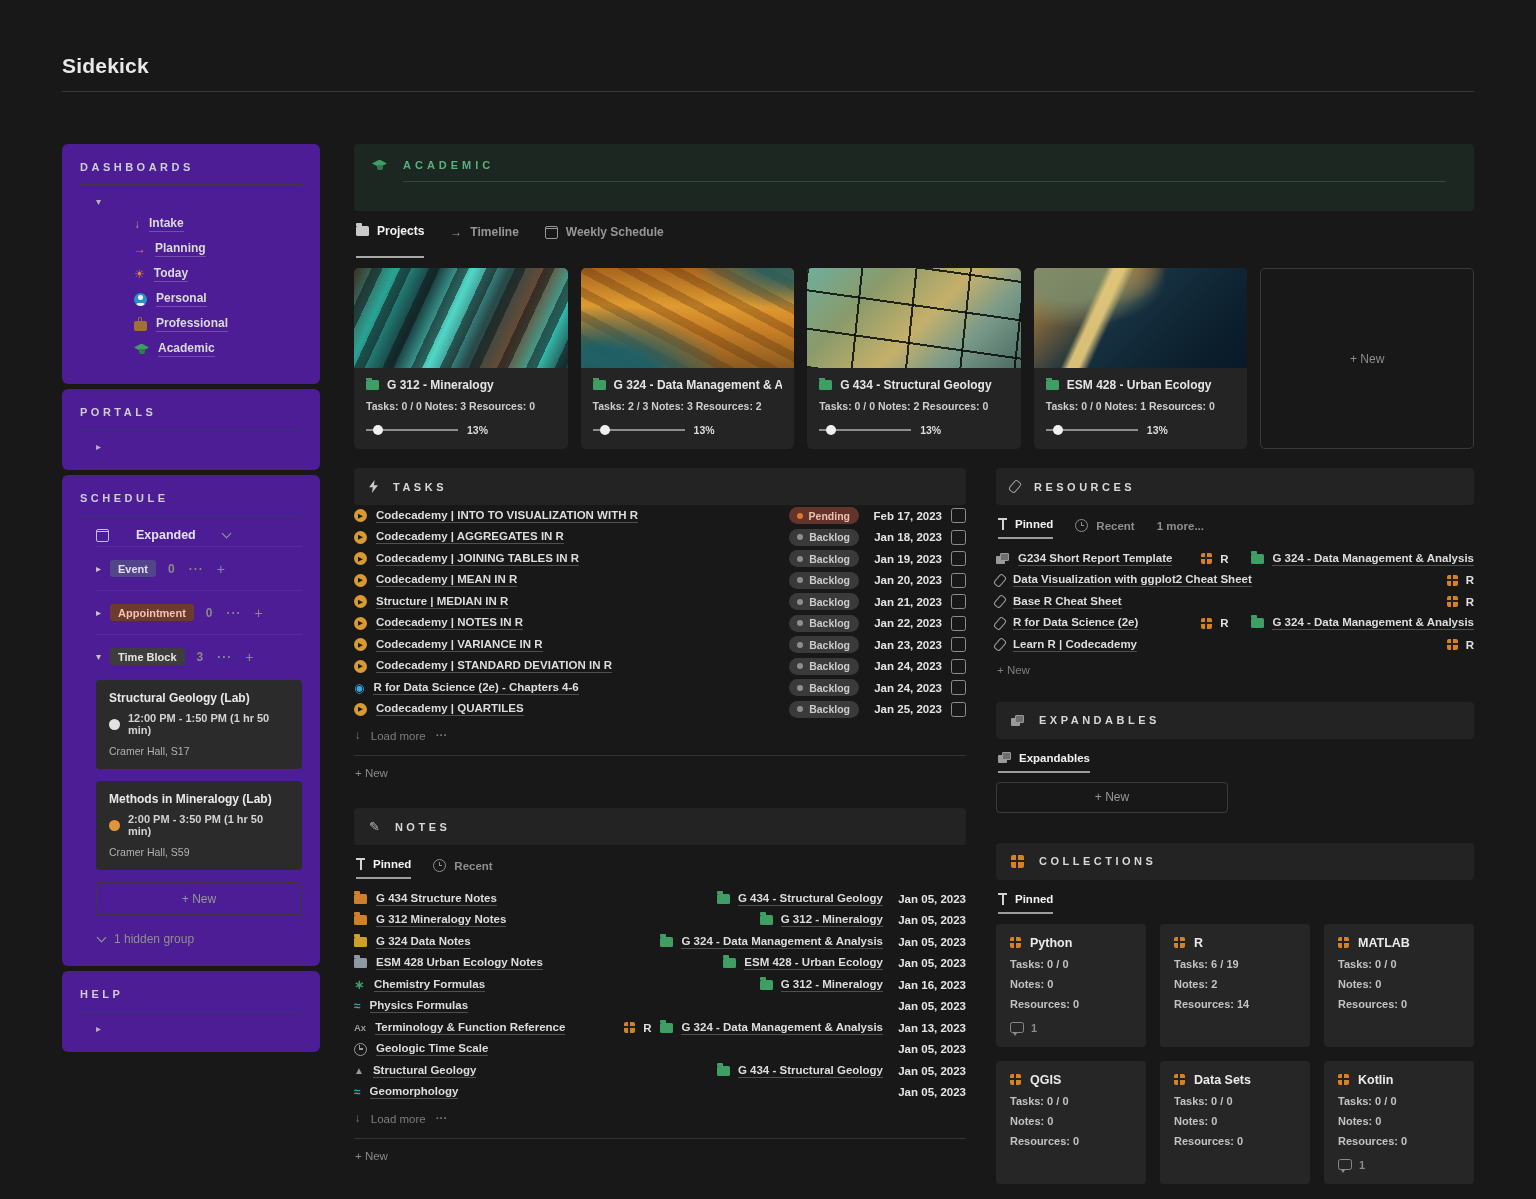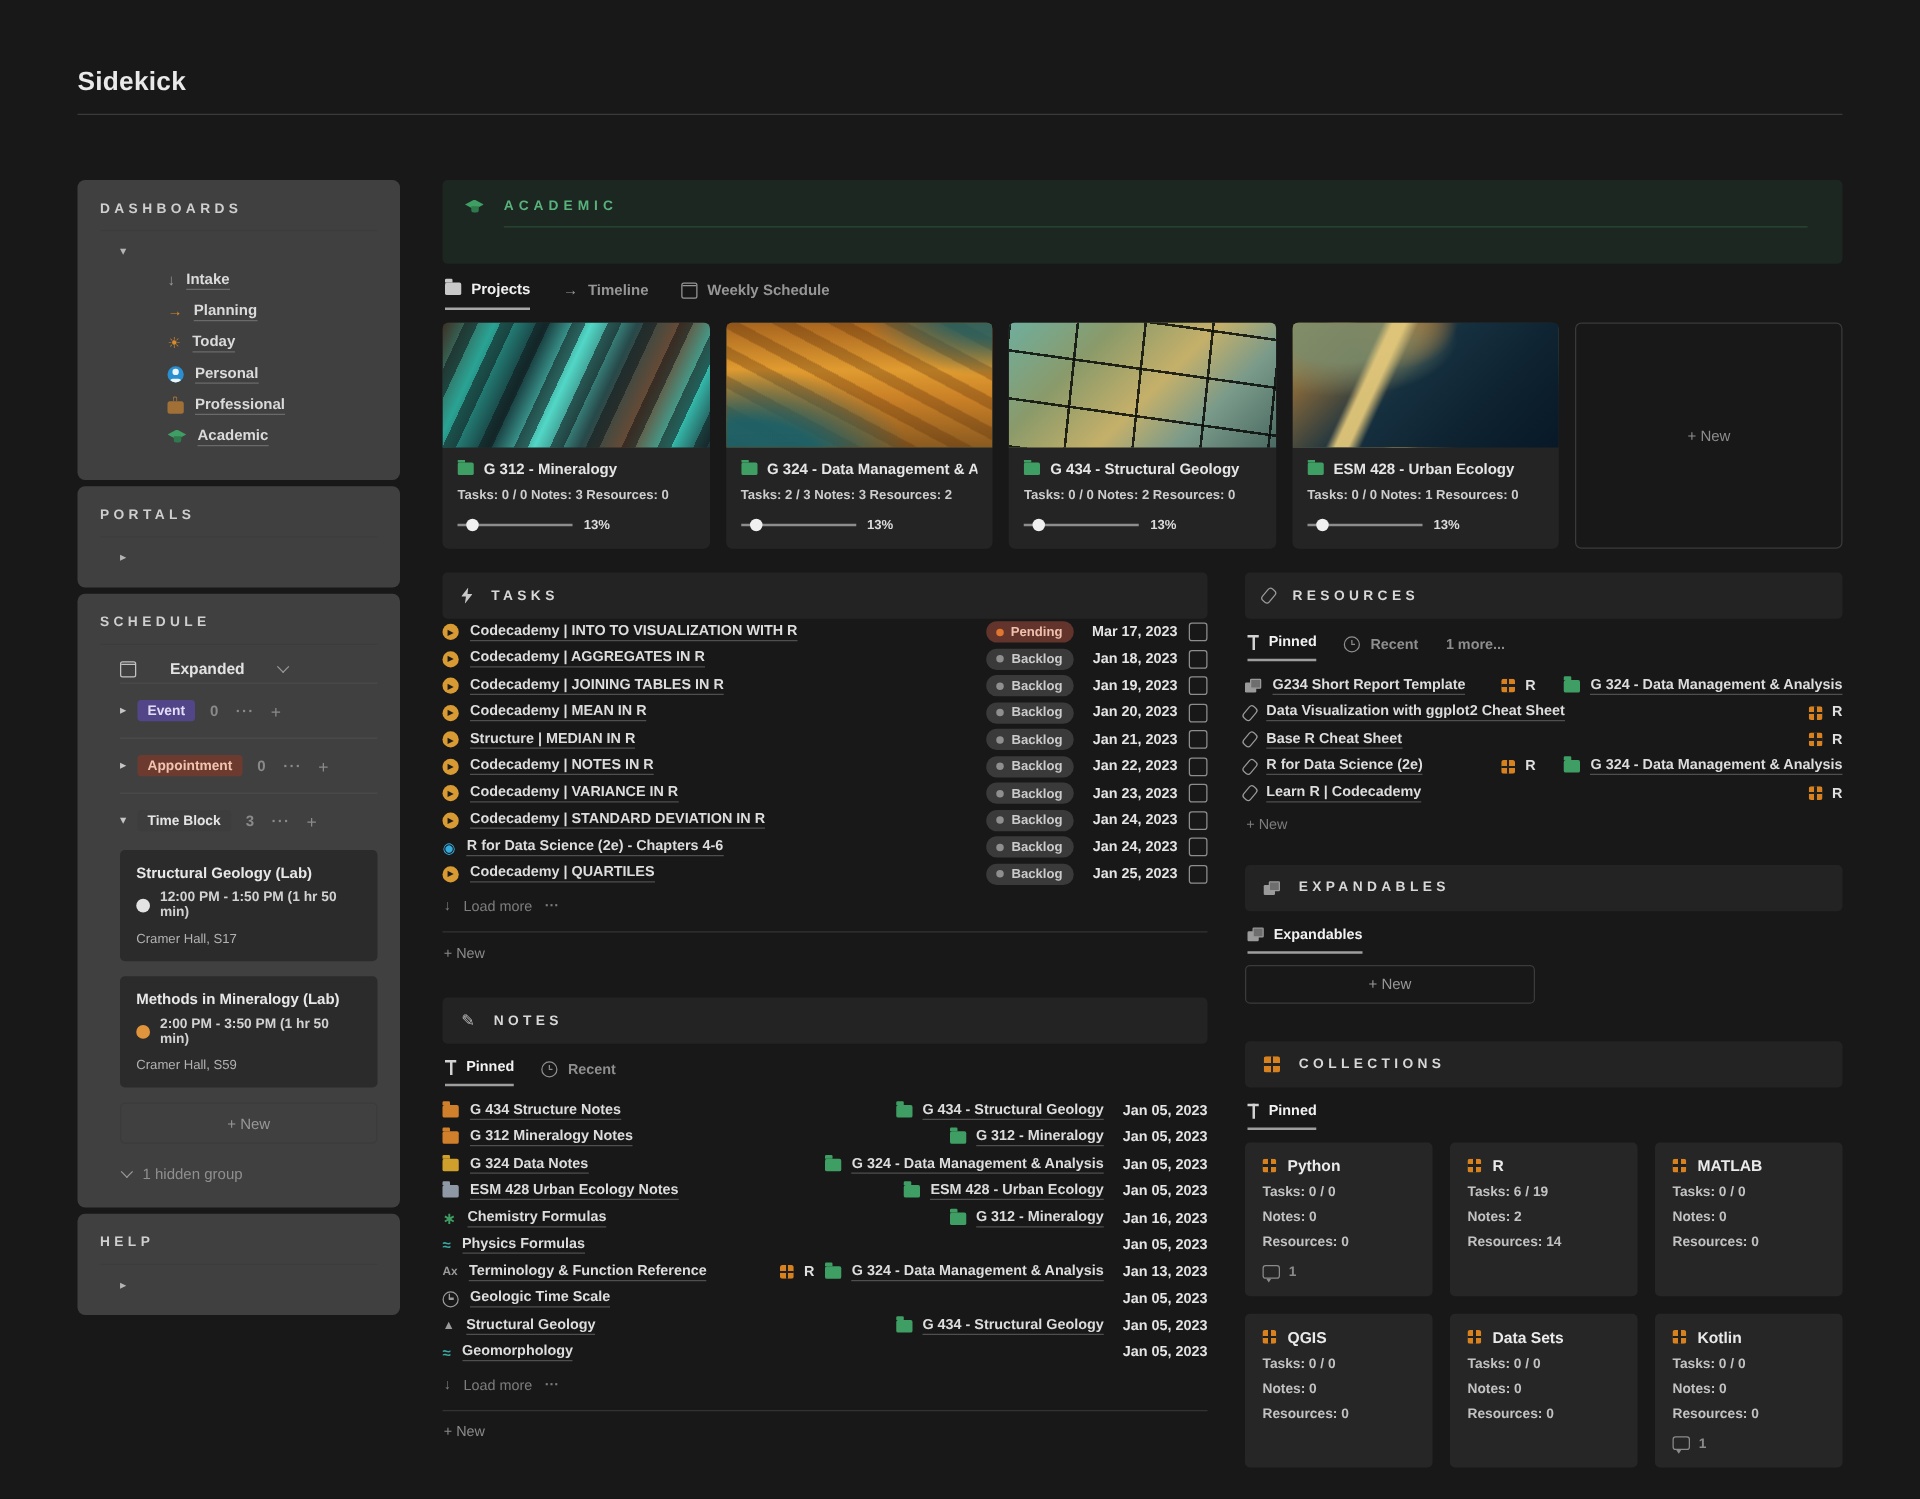--- a/index.html
+++ b/index.html
@@ -7,21 +7,21 @@
         font-family:"Liberation Sans","DejaVu Sans",sans-serif;color:#d6d6d6;}
   
   .hdr{padding:54px 62px 0 62px;}
   .hdr h1{margin:0;font-size:21px;font-weight:700;color:#e9e9e9;letter-spacing:.2px;}
   .hdr-rule{border-bottom:1px solid #3a3a3a;margin-top:13px;}
   
   .layout{display:flex;gap:34px;padding:0 62px;margin-top:52px;align-items:flex-start;}
   .sidebar{flex:none;width:258px;display:flex;flex-direction:column;gap:5px;}
   .main{flex:1;min-width:0;}
   
-  .panel{background:#404040;border-radius:6px;padding:17px 18px 18px 18px;}
+  .panel{background:#4c1d95;border-radius:6px;padding:17px 18px 18px 18px;}
   .panel-title{font-size:11px;font-weight:700;letter-spacing:3.5px;color:#cfcfcf;}
   .panel-rule{border-bottom:1px solid #3c3c3c;margin:11px 0 12px 0;}
   .expander{margin-left:16px;color:#b5b5b5;font-size:10px;}
   .side-list{list-style:none;margin:4px 0 2px 0;padding:0 0 0 54px;}
   .side-list li{display:flex;align-items:center;gap:9px;margin:9px 0;font-size:12px;font-weight:600;color:#dadada;cursor:pointer;}
   .ulink{border-bottom:1px solid rgba(255,255,255,.22);padding-bottom:1px;white-space:nowrap;}
   
   .sched-body{margin-left:16px;}
   .view-row{display:flex;align-items:center;gap:27px;font-size:12.5px;font-weight:700;color:#e2e2e2;margin:2px 0 4px 0;}
   .group-row{display:flex;align-items:center;padding:13px 0;border-top:1px solid rgba(255,255,255,.06);font-size:12px;}
@@ -45,21 +45,21 @@
            font-family:inherit;}
   .hidden-group{display:flex;align-items:center;gap:9px;margin:17px 0 2px 2px;color:#8f8f8f;font-size:12px;font-weight:500;}
   
   .banner{background:#1c2721;border-radius:4px;padding:15px 28px 17px 18px;}
   .banner-head{display:flex;align-items:center;gap:16px;}
   .banner-title{font-size:11px;font-weight:700;letter-spacing:4px;color:#58b27c;}
   .banner-rule{border-bottom:1px solid rgba(88,178,124,.25);margin:10px 0 12px 31px;}
   .banner-sub{margin-left:31px;font-size:12px;color:#4ba26b;font-weight:500;}
   
   .vtabs{display:flex;gap:26px;margin:13px 0 0 2px;}
-  .vtab{display:flex;align-items:center;gap:8px;font-size:12px;font-weight:600;color:#969696;padding-bottom:8px;cursor:pointer;}
+  .vtab{display:flex;align-items:center;gap:8px;font-size:12px;font-weight:600;color:#969696;padding-bottom:18px;cursor:pointer;}
   .vtab.active{color:#f1f1f1;border-bottom:2px solid #a8a8a8;}
   
   .cards-row{display:grid;grid-template-columns:repeat(5,1fr);gap:13px;margin-top:10px;}
   .pcard{background:#242424;border-radius:5px;overflow:hidden;}
   .pimg{height:100px;}
   .img-1{background:
     repeating-linear-gradient(115deg,rgba(10,14,16,0) 0 16px,rgba(16,22,24,.55) 16px 26px),
     linear-gradient(115deg,#3e2e22 0%,#2aa394 16%,#17383b 32%,#52d7c6 46%,#27494a 60%,#6b4a33 74%,#35b9ab 88%,#1d3338 100%);}
   .img-2{background:
     radial-gradient(ellipse at 8% 115%,rgba(26,96,104,.95) 0 22%,rgba(26,96,104,0) 48%),
@@ -384,21 +384,21 @@
           <div class="row">
             <span class="i-play">
                 <span>▶</span>
               </span>
             <span class="row-title">Codecademy | INTO TO VISUALIZATION WITH R</span>
             <span class="spacer"></span>
             <span class="sbadge sb-pending">
                 <span class="sdot sd-pending"></span>
                 <span>Pending</span>
               </span>
-            <span class="date">Mar 17, 2023</span>
+            <span class="date">Feb 17, 2023</span>
             <span class="checkbox"></span>
           </div>
           <div class="row">
             <span class="i-play">
                 <span>▶</span>
               </span>
             <span class="row-title">Codecademy | AGGREGATES IN R</span>
             <span class="spacer"></span>
             <span class="sbadge sb-backlog">
                 <span class="sdot sd-backlog"></span>

